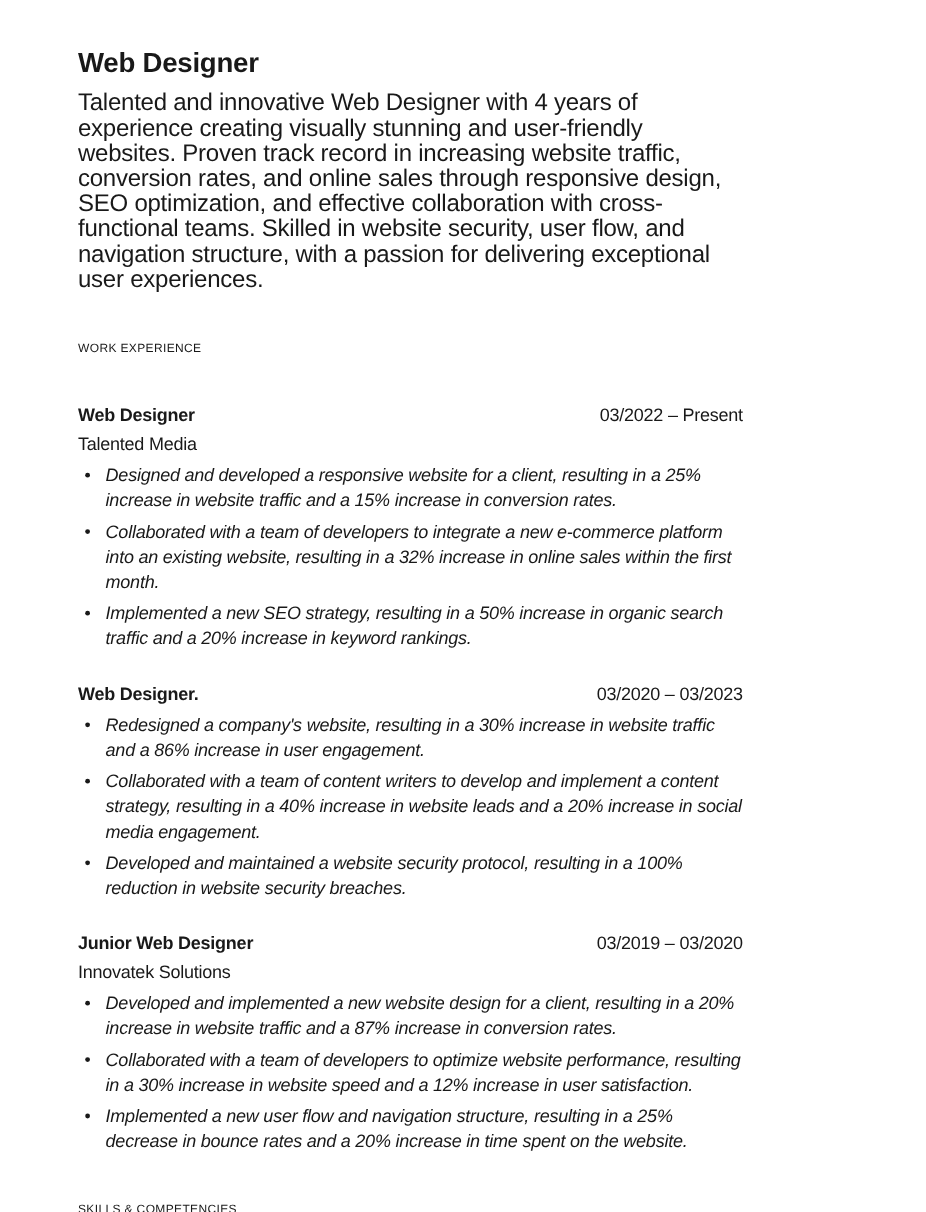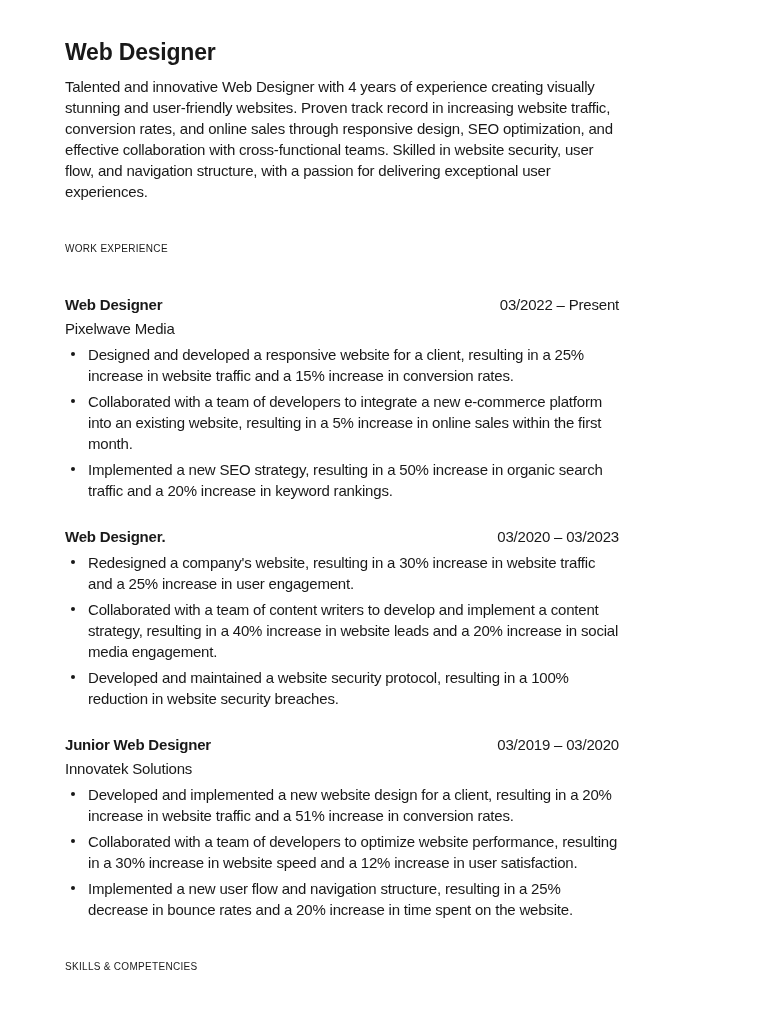--- a/index.html
+++ b/index.html
@@ -25,21 +25,21 @@
 
   .resume-title {
     font-size: 23px;
     line-height: 28px;
     font-weight: 700;
     letter-spacing: -0.2px;
     margin-bottom: 10px;
   }
 
   .resume-summary {
-    font-size: 15px;
+    font-size: 20px;
     line-height: 21px;
     letter-spacing: -0.2px;
   }
 
   .section-label {
     font-size: 10px;
     line-height: 15px;
     letter-spacing: 0.3px;
     font-weight: 400;
     margin-top: 39px;
@@ -82,20 +82,21 @@
     margin-top: 5px;
   }
 
   li.bullet {
     position: relative;
     padding-left: 23px;
     font-size: 15px;
     line-height: 21px;
     letter-spacing: -0.2px;
     margin-bottom: 5px;
+    font-style: italic;
   }
 
   li.bullet::before {
     content: "";
     position: absolute;
     left: 6px;
     top: 8px;
     width: 4px;
     height: 4px;
     border-radius: 50%;
@@ -116,48 +117,48 @@
 
   <div class="section-label">WORK EXPERIENCE</div>
 
   <div class="jobs-list">
 
     <section class="job">
       <div class="job-header">
         <span class="job-title">Web Designer</span>
         <span class="job-dates">03/2022 – Present</span>
       </div>
-      <div class="job-company">Pixelwave Media</div>
+      <div class="job-company">Talented Media</div>
       <ul class="job-bullets">
         <li class="bullet">Designed and developed a responsive website for a client, resulting in a 25% increase in website traffic and a 15% increase in conversion rates.</li>
-        <li class="bullet">Collaborated with a team of developers to integrate a new e-commerce platform into an existing website, resulting in a 5% increase in online sales within the first month.</li>
+        <li class="bullet">Collaborated with a team of developers to integrate a new e-commerce platform into an existing website, resulting in a 32% increase in online sales within the first month.</li>
         <li class="bullet">Implemented a new SEO strategy, resulting in a 50% increase in organic search traffic and a 20% increase in keyword rankings.</li>
       </ul>
     </section>
 
     <section class="job">
       <div class="job-header">
         <span class="job-title">Web Designer.</span>
         <span class="job-dates">03/2020 – 03/2023</span>
       </div>
       <ul class="job-bullets">
-        <li class="bullet">Redesigned a company's website, resulting in a 30% increase in website traffic and a 25% increase in user engagement.</li>
+        <li class="bullet">Redesigned a company's website, resulting in a 30% increase in website traffic and a 86% increase in user engagement.</li>
         <li class="bullet">Collaborated with a team of content writers to develop and implement a content strategy, resulting in a 40% increase in website leads and a 20% increase in social media engagement.</li>
         <li class="bullet">Developed and maintained a website security protocol, resulting in a 100% reduction in website security breaches.</li>
       </ul>
     </section>
 
     <section class="job">
       <div class="job-header">
         <span class="job-title">Junior Web Designer</span>
         <span class="job-dates">03/2019 – 03/2020</span>
       </div>
       <div class="job-company">Innovatek Solutions</div>
       <ul class="job-bullets">
-        <li class="bullet">Developed and implemented a new website design for a client, resulting in a 20% increase in website traffic and a 51% increase in conversion rates.</li>
+        <li class="bullet">Developed and implemented a new website design for a client, resulting in a 20% increase in website traffic and a 87% increase in conversion rates.</li>
         <li class="bullet">Collaborated with a team of developers to optimize website performance, resulting in a 30% increase in website speed and a 12% increase in user satisfaction.</li>
         <li class="bullet">Implemented a new user flow and navigation structure, resulting in a 25% decrease in bounce rates and a 20% increase in time spent on the website.</li>
       </ul>
     </section>
 
   </div>
 
   <div class="section-label skills-label">SKILLS &amp; COMPETENCIES</div>
 
 </div>

